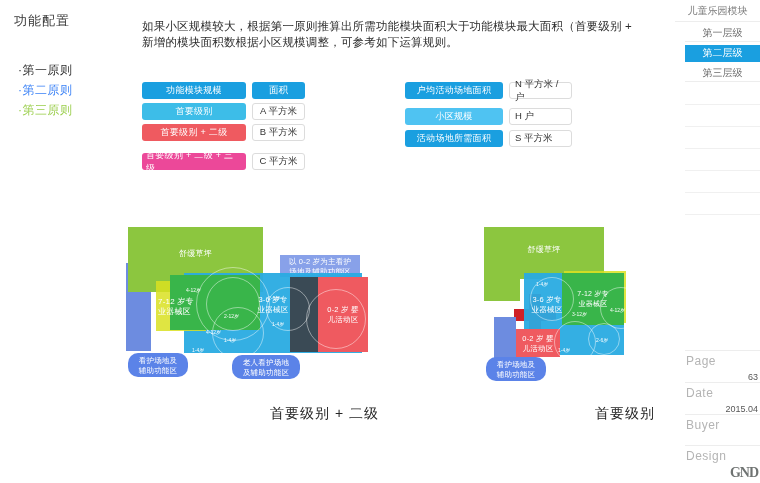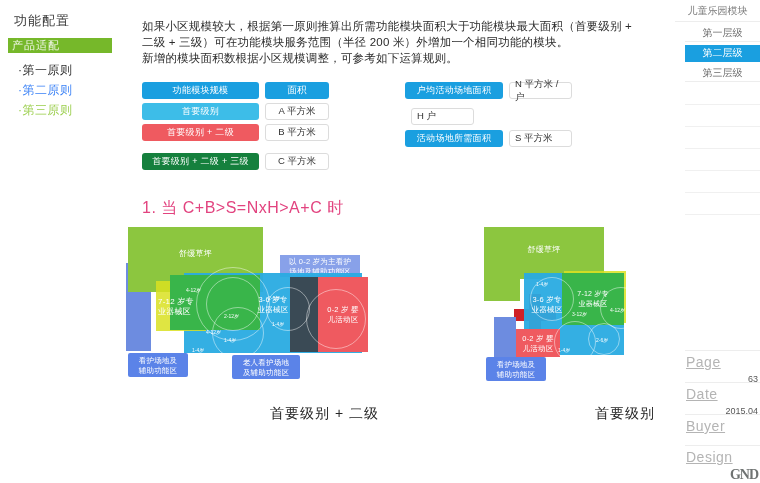--- a/index.html
+++ b/index.html
@@ -41,21 +41,21 @@
   #rl0 { top:25px; }
   #rl1 { top:45px; }
   #rl2 { top:65px; }
   .r-blank {
     position:absolute; left:10px; width:75px; height:17px;
     border-bottom:1px solid #f0f0f0;
   }
   #rb0{top:88px;} #rb1{top:110px;} #rb2{top:132px;} #rb3{top:154px;} #rb4{top:176px;} #rb5{top:198px;}
 
   .meta-block { position:absolute; left:10px; width:75px; border-top:1px solid #ededed; }
-  .meta-label { font-size:14px; color:#b4b4b4; padding:3px 0 0 1px; letter-spacing:0.5px;text-decoration:underline;}
+  .meta-label { font-size:12px; color:#b4b4b4; padding:3px 0 0 1px; letter-spacing:0.5px;}
   .meta-value { font-size:9px; color:#575757; text-align:right; padding:4px 2px 4px 0; }
   #meta-page { top:350px; }
   #meta-date { top:382px; }
   #meta-buyer { top:414px; }
   #meta-design { top:445px; }
   .logo-row { display:flex; justify-content:flex-end; align-items:center; padding:2px 2px 3px 0; }
   #buyer-logo-text { font-size:12px; font-weight:bold; color:#1b1b1b; letter-spacing:-0.5px; }
   #buyer-logo-mark { color:#2aa3dd; font-size:8px; margin-left:1px; position:relative; top:-4px; }
   #gnd-mark { font-size:14px; color:#6f7372; letter-spacing:-1px; font-family:"Liberation Serif", serif;font-weight:bold; }
   #gnd-sub { font-size:6px; color:#8d918f; letter-spacing:1px; text-align:right; padding-right:3px;}
@@ -77,22 +77,22 @@
     height:17px; display:flex; align-items:center; justify-content:center;
     border:1px solid #dcdcdc; border-radius:3px; background:#ffffff;
     font-size:9.5px; color:#333333; margin-left:6px; padding:0 5px;
   }
   .lg-val.head { border:none; color:#ffffff; }
 
   #lgA { left:22px; top:82px; }
   #lgB { left:22px; top:103px; }
   #lgC { left:22px; top:124px; }
   #lgD { left:22px; top:153px; }
-  #lgA .lg-key, #lgB .lg-key, #lgC .lg-key, #lgD .lg-key { width:117px; }
-  #lgA .lg-val, #lgB .lg-val, #lgC .lg-val, #lgD .lg-val { width:64px; }
+  #lgA .lg-key, #lgB .lg-key, #lgC .lg-key, #lgD .lg-key { width:104px; }
+  #lgA .lg-val, #lgB .lg-val, #lgC .lg-val, #lgD .lg-val { width:53px; }
 
   #lgE { left:285px; top:82px; }
   #lgF { left:285px; top:108px; }
   #lgG { left:285px; top:130px; }
   #lgE .lg-key, #lgF .lg-key, #lgG .lg-key { width:98px; }
   #lgE .lg-val, #lgF .lg-val, #lgG .lg-val { width:63px; justify-content:flex-start; }
 
   #formula {
     position:absolute; left:22px; top:198px;
     font-size:16px; color:#e2437f; letter-spacing:0.5px;
@@ -109,21 +109,21 @@
     text-align:center; letter-spacing:0.2px;
   }
   .lawn      { background:#8cc63f; }
   .pool      { background:#29abe2; }
   .green-in  { background:#39b54a; }
   .yellow-e  { background:#d9e021; }
   .red-in    { background:#ef5a60; }
   .slate     { background:#3a4a55; }
   .periw     { background:#6d8ce0; }
   .periw2    { background:#7e9ae8; }
-  .capt-box  { background:#5b83e8; border-radius:2px; }
+  .capt-box  { background:#5b83e8; border-radius:10px; }
 
   .ring { position:absolute; border:1px solid rgba(255,255,255,0.45); border-radius:50%; }
   .tinytag { position:absolute; font-size:5px; color:#ffffff; white-space:nowrap; opacity:0.95; }
 
   #plus {
     position:absolute; left:392px; top:292px; width:46px; height:46px;
   }
   #plus::before, #plus::after {
     content:""; position:absolute; background:#cf2027;
   }
@@ -134,66 +134,62 @@
   #cap-left  { left:150px; top:405px; }
   #cap-right { left:475px; top:405px; }
 </style>
 </head>
 <body>
 
 <div id="page">
 
   <div id="left-sidebar">
     <div id="left-title">功能配置</div>
-    <div id="left-active-bar">
-      <span class="lbl">产品适配</span>
-    </div>
     <div class="left-princ" id="lp0">·第一原则</div>
     <div class="left-princ" id="lp1">·第二原则</div>
     <div class="left-princ" id="lp2">·第三原则</div>
   </div>
 
   <div id="main">
 
     <div id="intro">
       <div class="intro-line">如果小区规模较大，根据第一原则推算出所需功能模块面积大于功能模块最大面积（首要级别 +</div>
-      <div class="intro-line">二级 + 三级）可在功能模块服务范围（半径 200 米）外增加一个相同功能的模块。</div>
       <div class="intro-line">新增的模块面积数根据小区规模调整，可参考如下运算规则。</div>
     </div>
 
     <div class="legend-row" id="lgA">
       <div class="lg-key" style="background:#1a9fe0">功能模块规模</div>
       <div class="lg-val head" style="background:#1a9fe0">面积</div>
     </div>
     <div class="legend-row" id="lgB">
       <div class="lg-key" style="background:#3dbde8">首要级别</div>
       <div class="lg-val">A 平方米</div>
     </div>
     <div class="legend-row" id="lgC">
       <div class="lg-key" style="background:#ef5a60">首要级别 + 二级</div>
       <div class="lg-val">B 平方米</div>
     </div>
     <div class="legend-row" id="lgD">
-      <div class="lg-key" style="background:#15803d">首要级别 + 二级 + 三级</div>
+      <div class="lg-key" style="background:#ec4899">首要级别 + 二级 + 三级</div>
       <div class="lg-val">C 平方米</div>
     </div>
 
     <div class="legend-row" id="lgE">
       <div class="lg-key" style="background:#1a9fe0">户均活动场地面积</div>
       <div class="lg-val">N 平方米 / 户</div>
     </div>
     <div class="legend-row" id="lgF">
+      <div class="lg-key" style="background:#4fc3f2">小区规模</div>
       <div class="lg-val">H 户</div>
     </div>
     <div class="legend-row" id="lgG">
       <div class="lg-key" style="background:#1a9fe0">活动场地所需面积</div>
       <div class="lg-val">S 平方米</div>
     </div>
 
-    <div id="formula">1. 当 C+B&gt;S=NxH&gt;A+C 时</div>
 
     <div class="diagram" id="diag-left">
       <div class="blk periw" style="left:6px;  top:38px;  width:25px; height:88px;"></div>
       <div class="blk lawn" style="left:8px;  top:2px;   width:135px;height:65px;">
         <div class="blk-label" style="left:0; top:22px; width:135px; font-size:8px;">舒缓草坪</div>
       </div>
       <div class="blk periw2" style="left:160px;top:30px;  width:80px; height:22px; opacity:0.92;">
         <div class="blk-label" style="left:0; top:2px; width:80px; white-space:pre-line;">以 0-2 岁为主看护
 场地及辅助功能区</div>
       </div>

